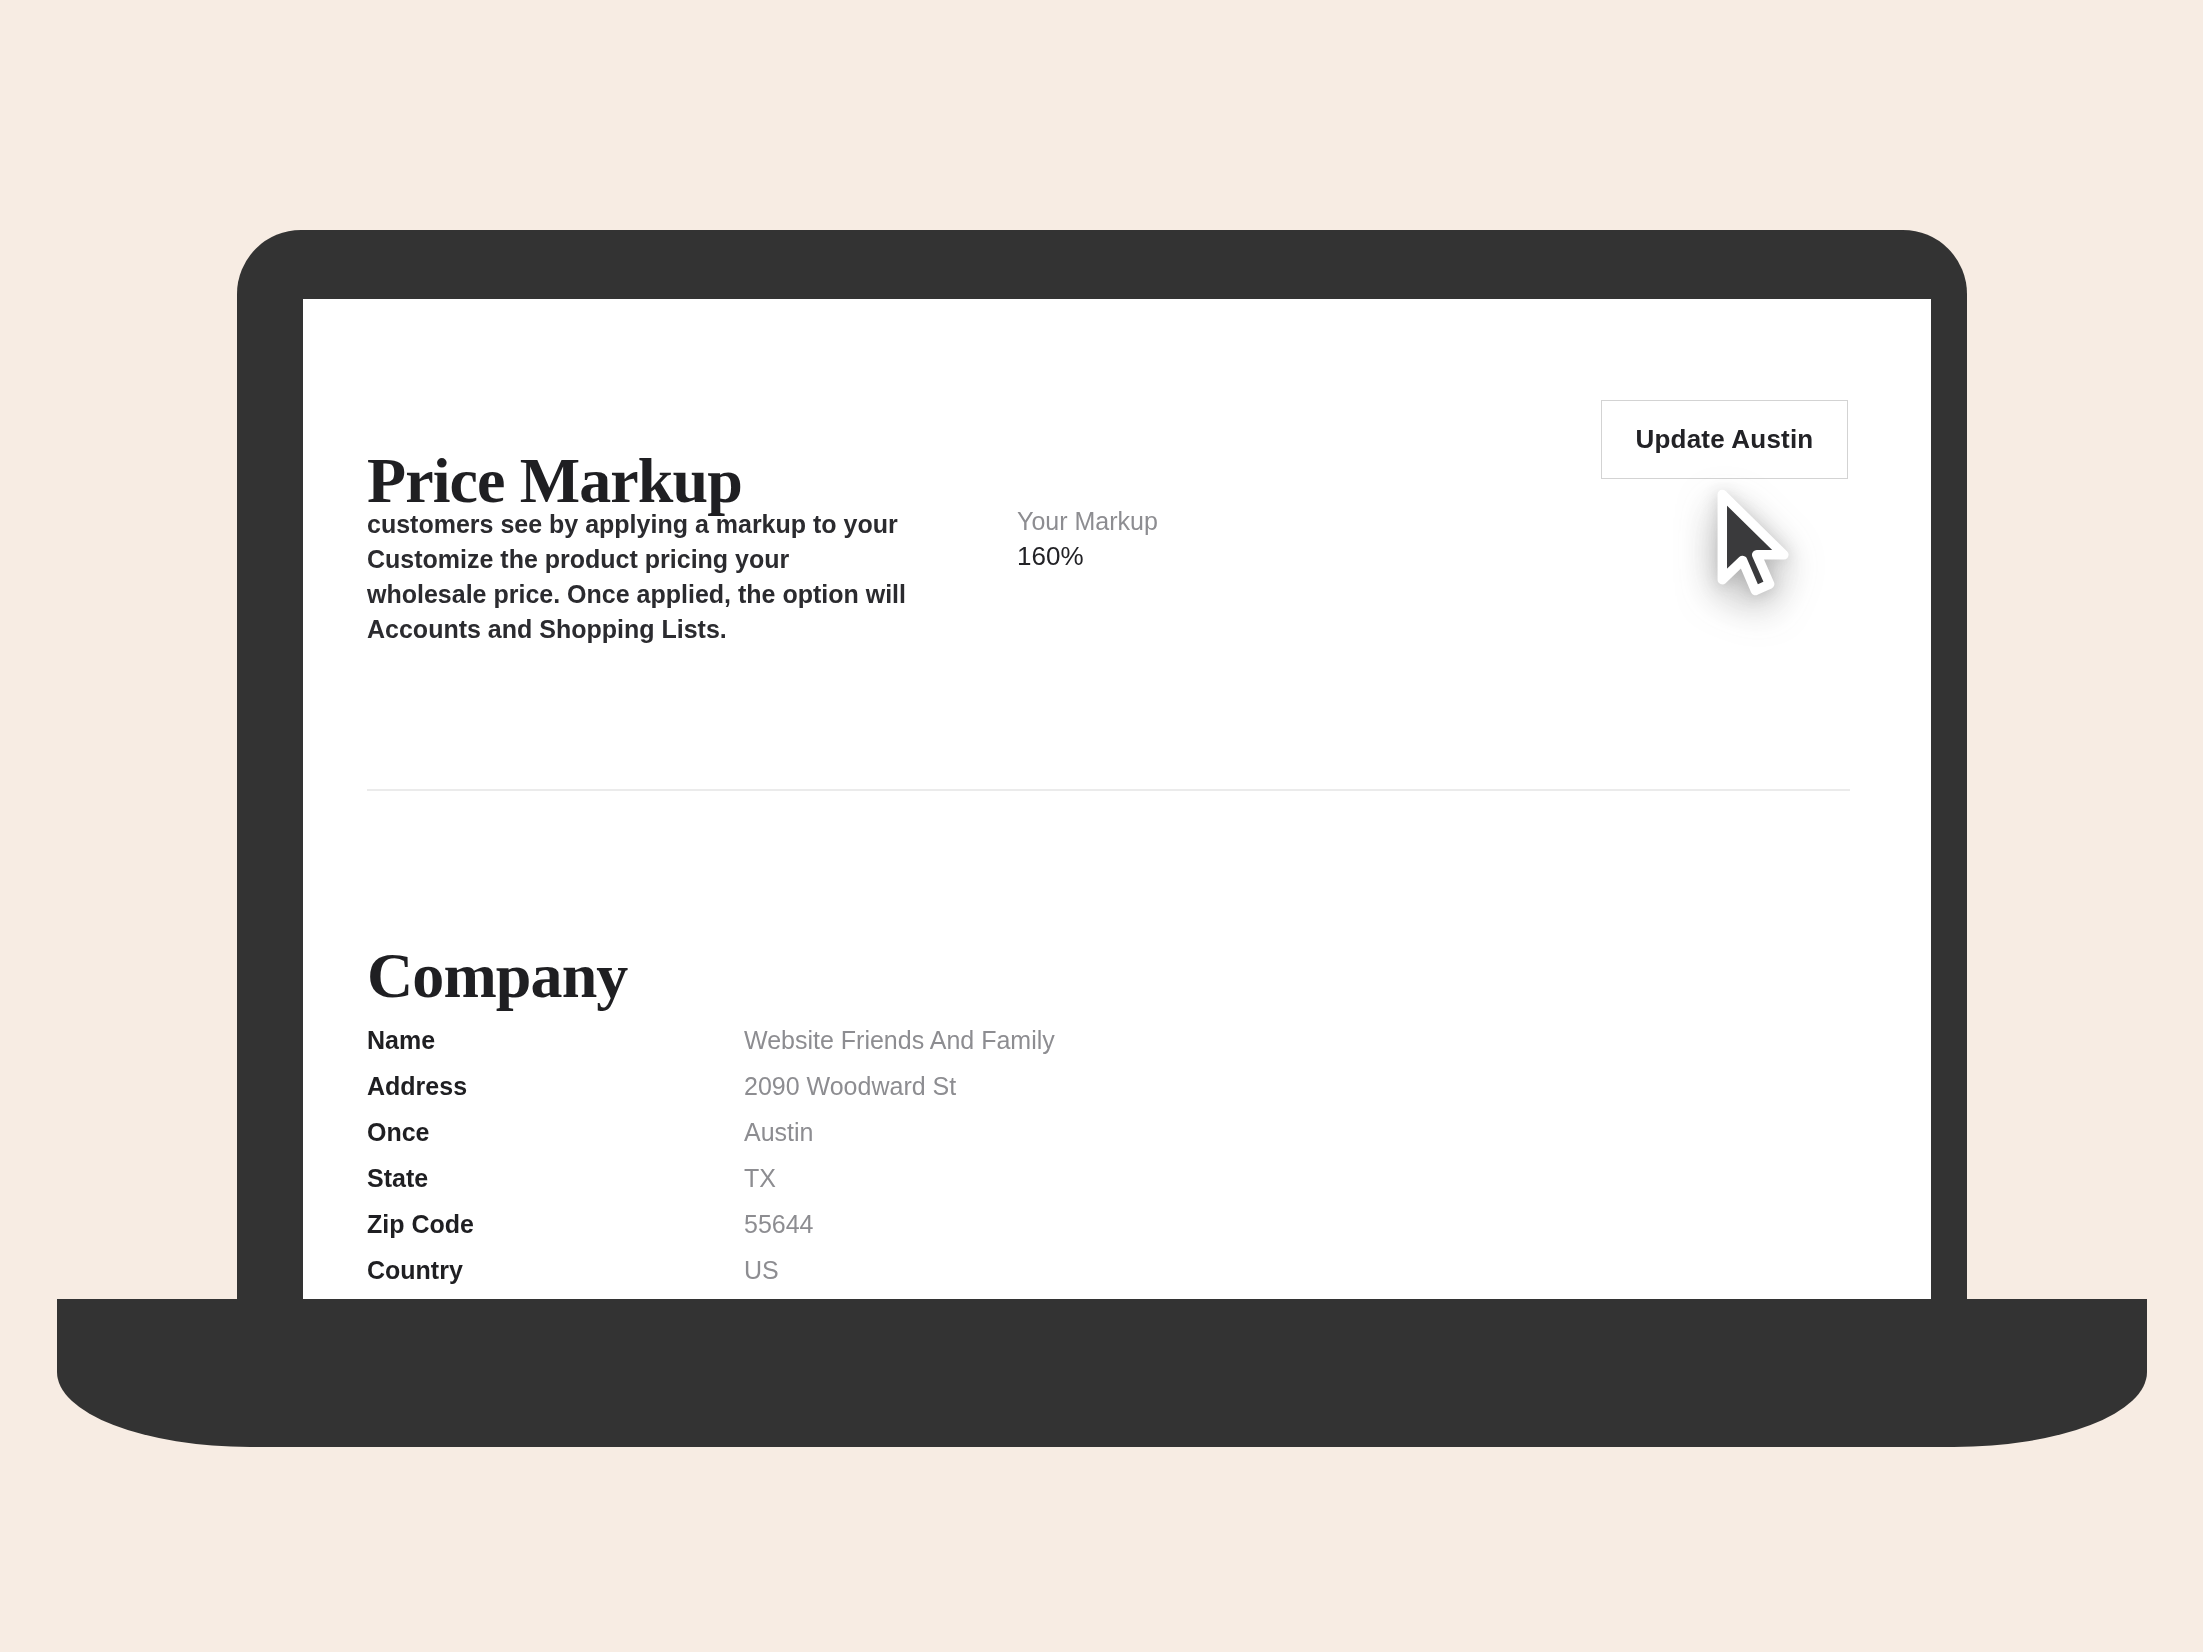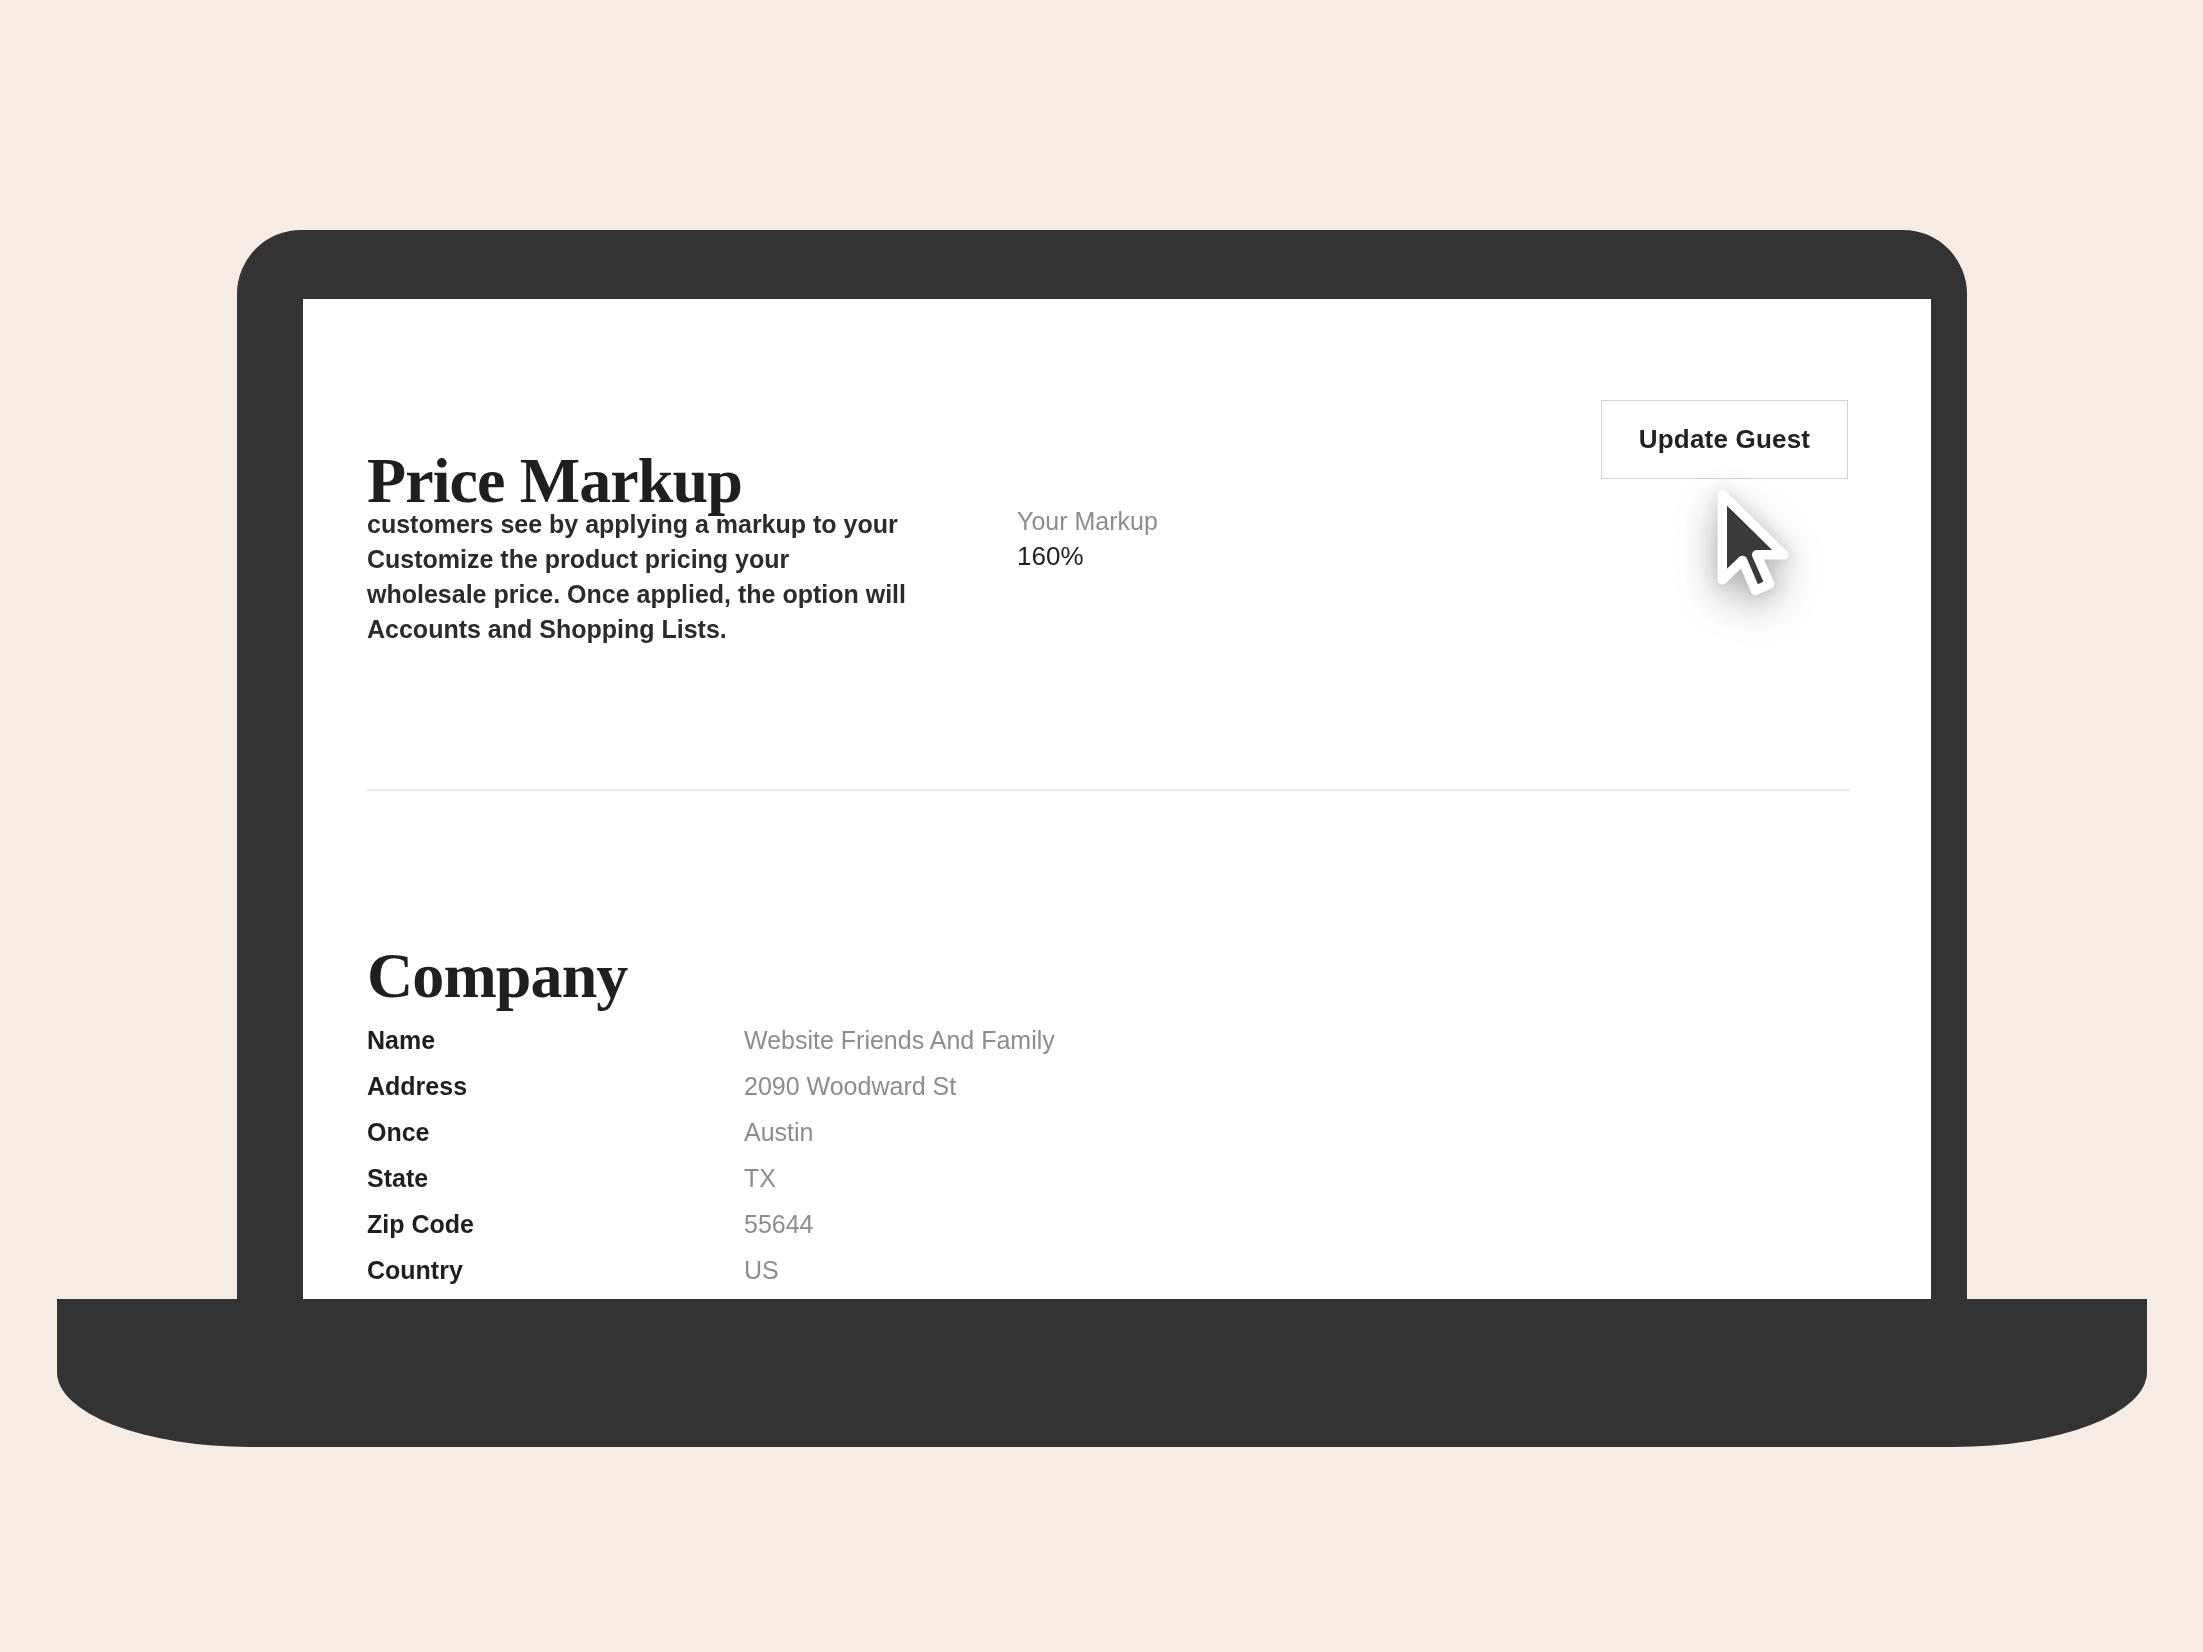--- a/index.html
+++ b/index.html
@@ -118,21 +118,21 @@
 </head>
 <body>
 
 <div class="laptop-body"></div>
 <div class="laptop-base"></div>
 
 <div class="laptop-screen">
 
   <h1 class="page-title title-price-markup">Price Markup</h1>
 
-  <button class="update-btn">Update Guest</button>
+  <button class="update-btn">Update Austin</button>
 
   <div class="section-description">
     <div>customers see by applying a markup to your</div>
     <div>Customize the product pricing your</div>
     <div>wholesale price. Once applied, the option will</div>
     <div>Accounts and Shopping Lists.</div>
   </div>
 
   <div class="markup-col">
     <div class="markup-label">Your Markup</div>

